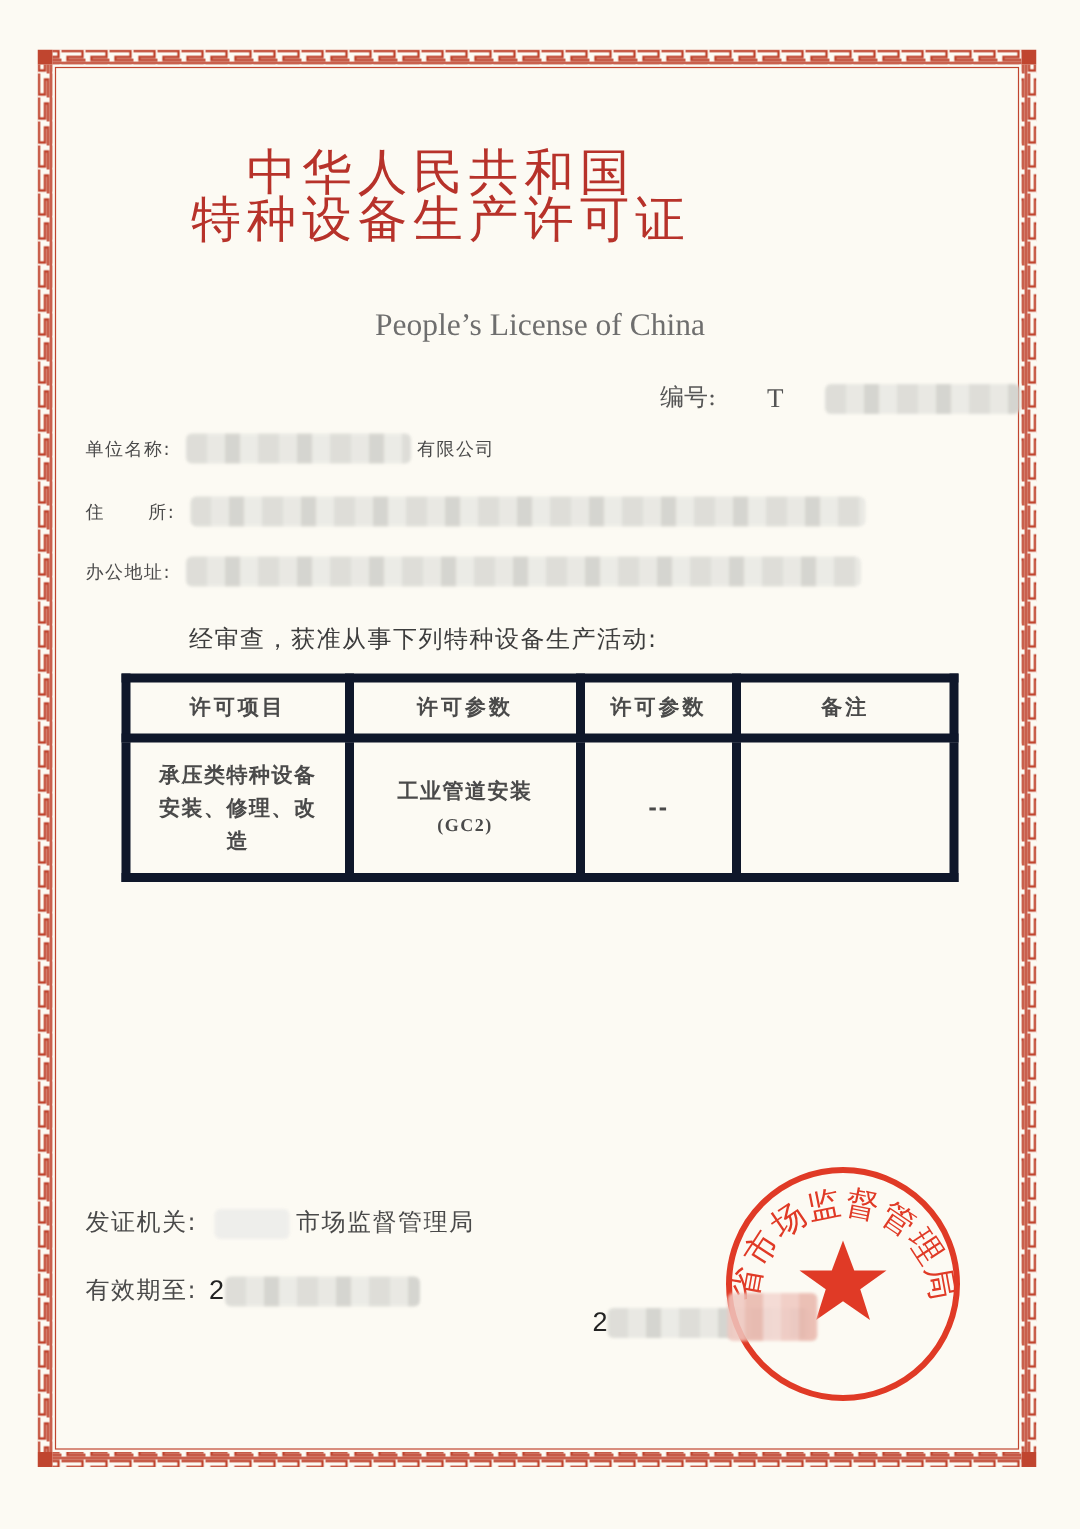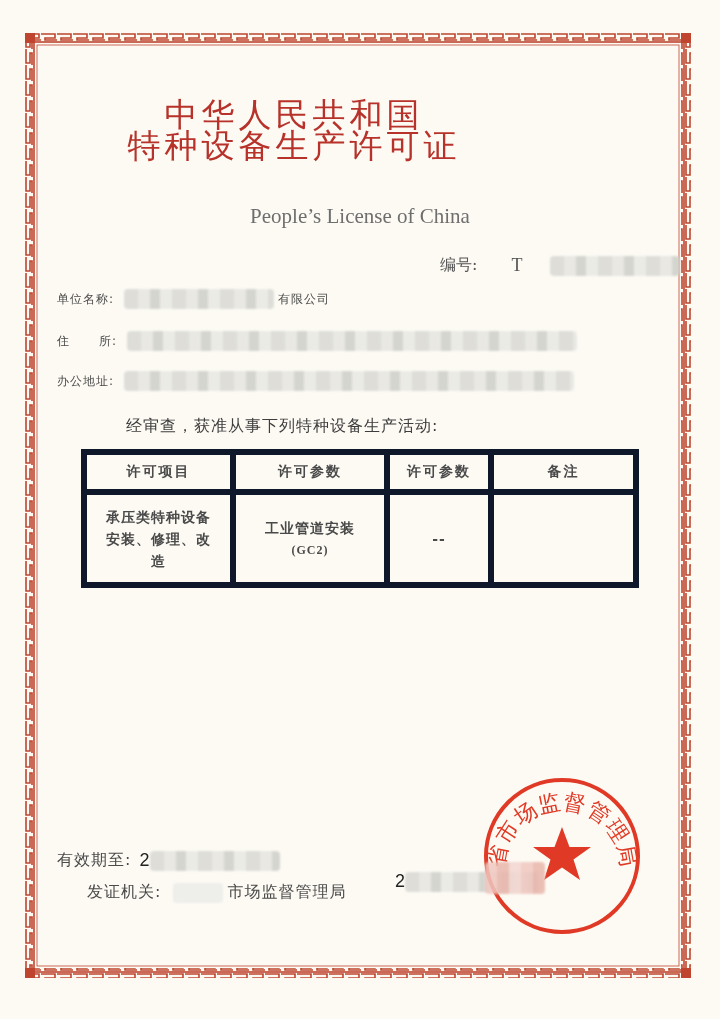--- a/index.html
+++ b/index.html
@@ -161,21 +161,21 @@
         <td>
           <div>工业管道安装</div>
           <div style="font-family:'Liberation Serif',serif;font-size:12px;">(GC2)</div>
         </td>
         <td>--</td>
         <td></td>
       </tr>
     </tbody>
   </table>
 
-  <div class="footer-row" style="top:882px;margin-left:30px;">
+  <div class="footer-row" style="top:805px;">
     <span>发证机关:</span>
     <span class="blur" style="width:50px;margin-left:12px;background:#ececea;"></span>
     <span style="margin-left:4px;">市场监督管理局</span>
   </div>
   <div class="footer-row" style="top:850px;">
     <span>有效期至:</span>
     <span class="date-start" style="margin-left:8px;">2</span>
     <span class="blur" style="width:130px;"></span>
   </div>
   <div class="date2">

